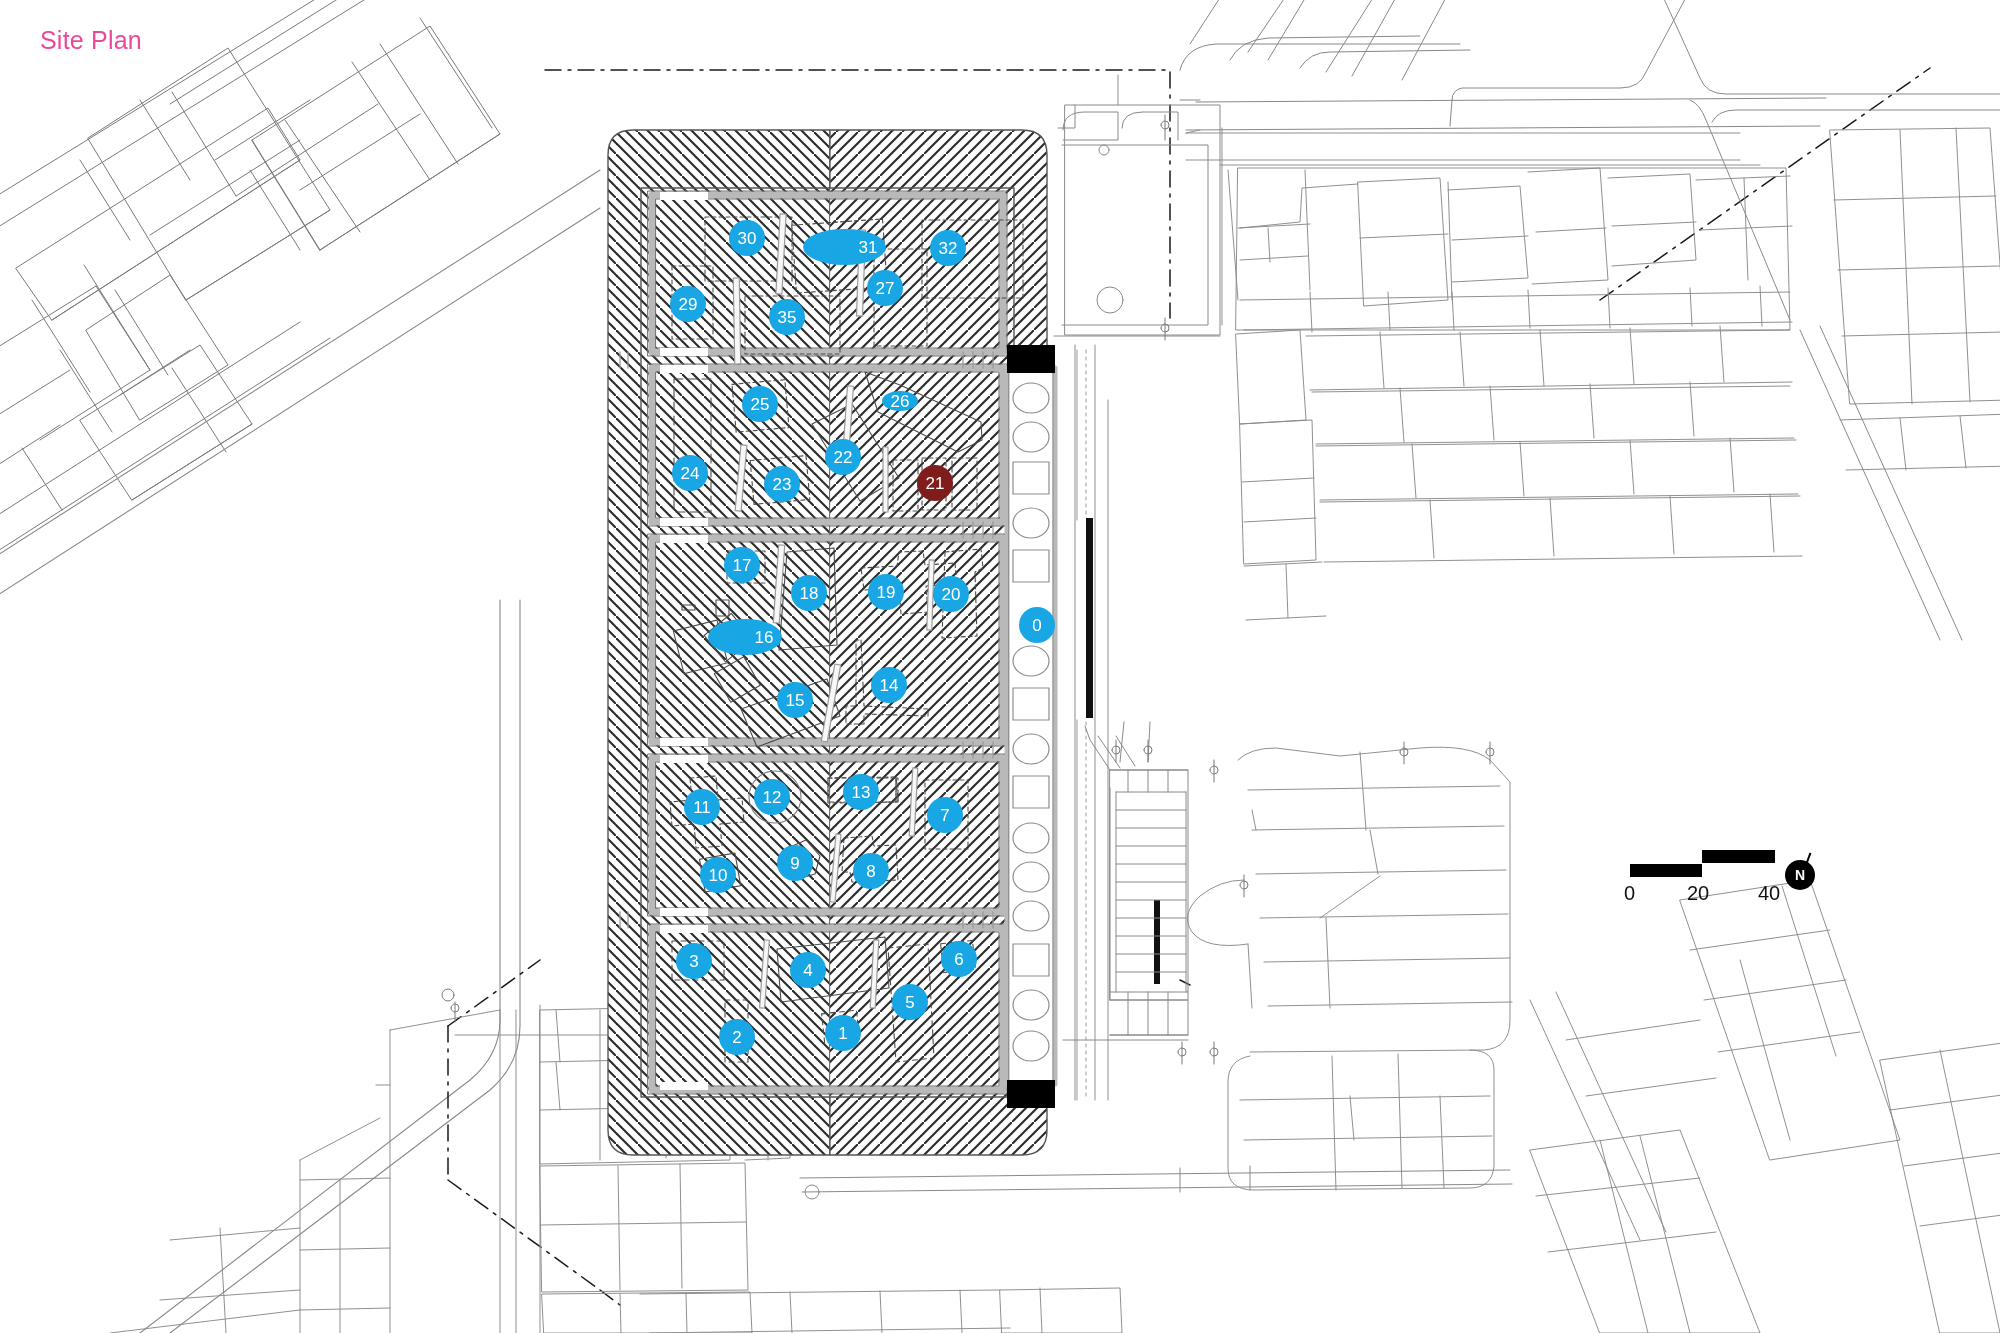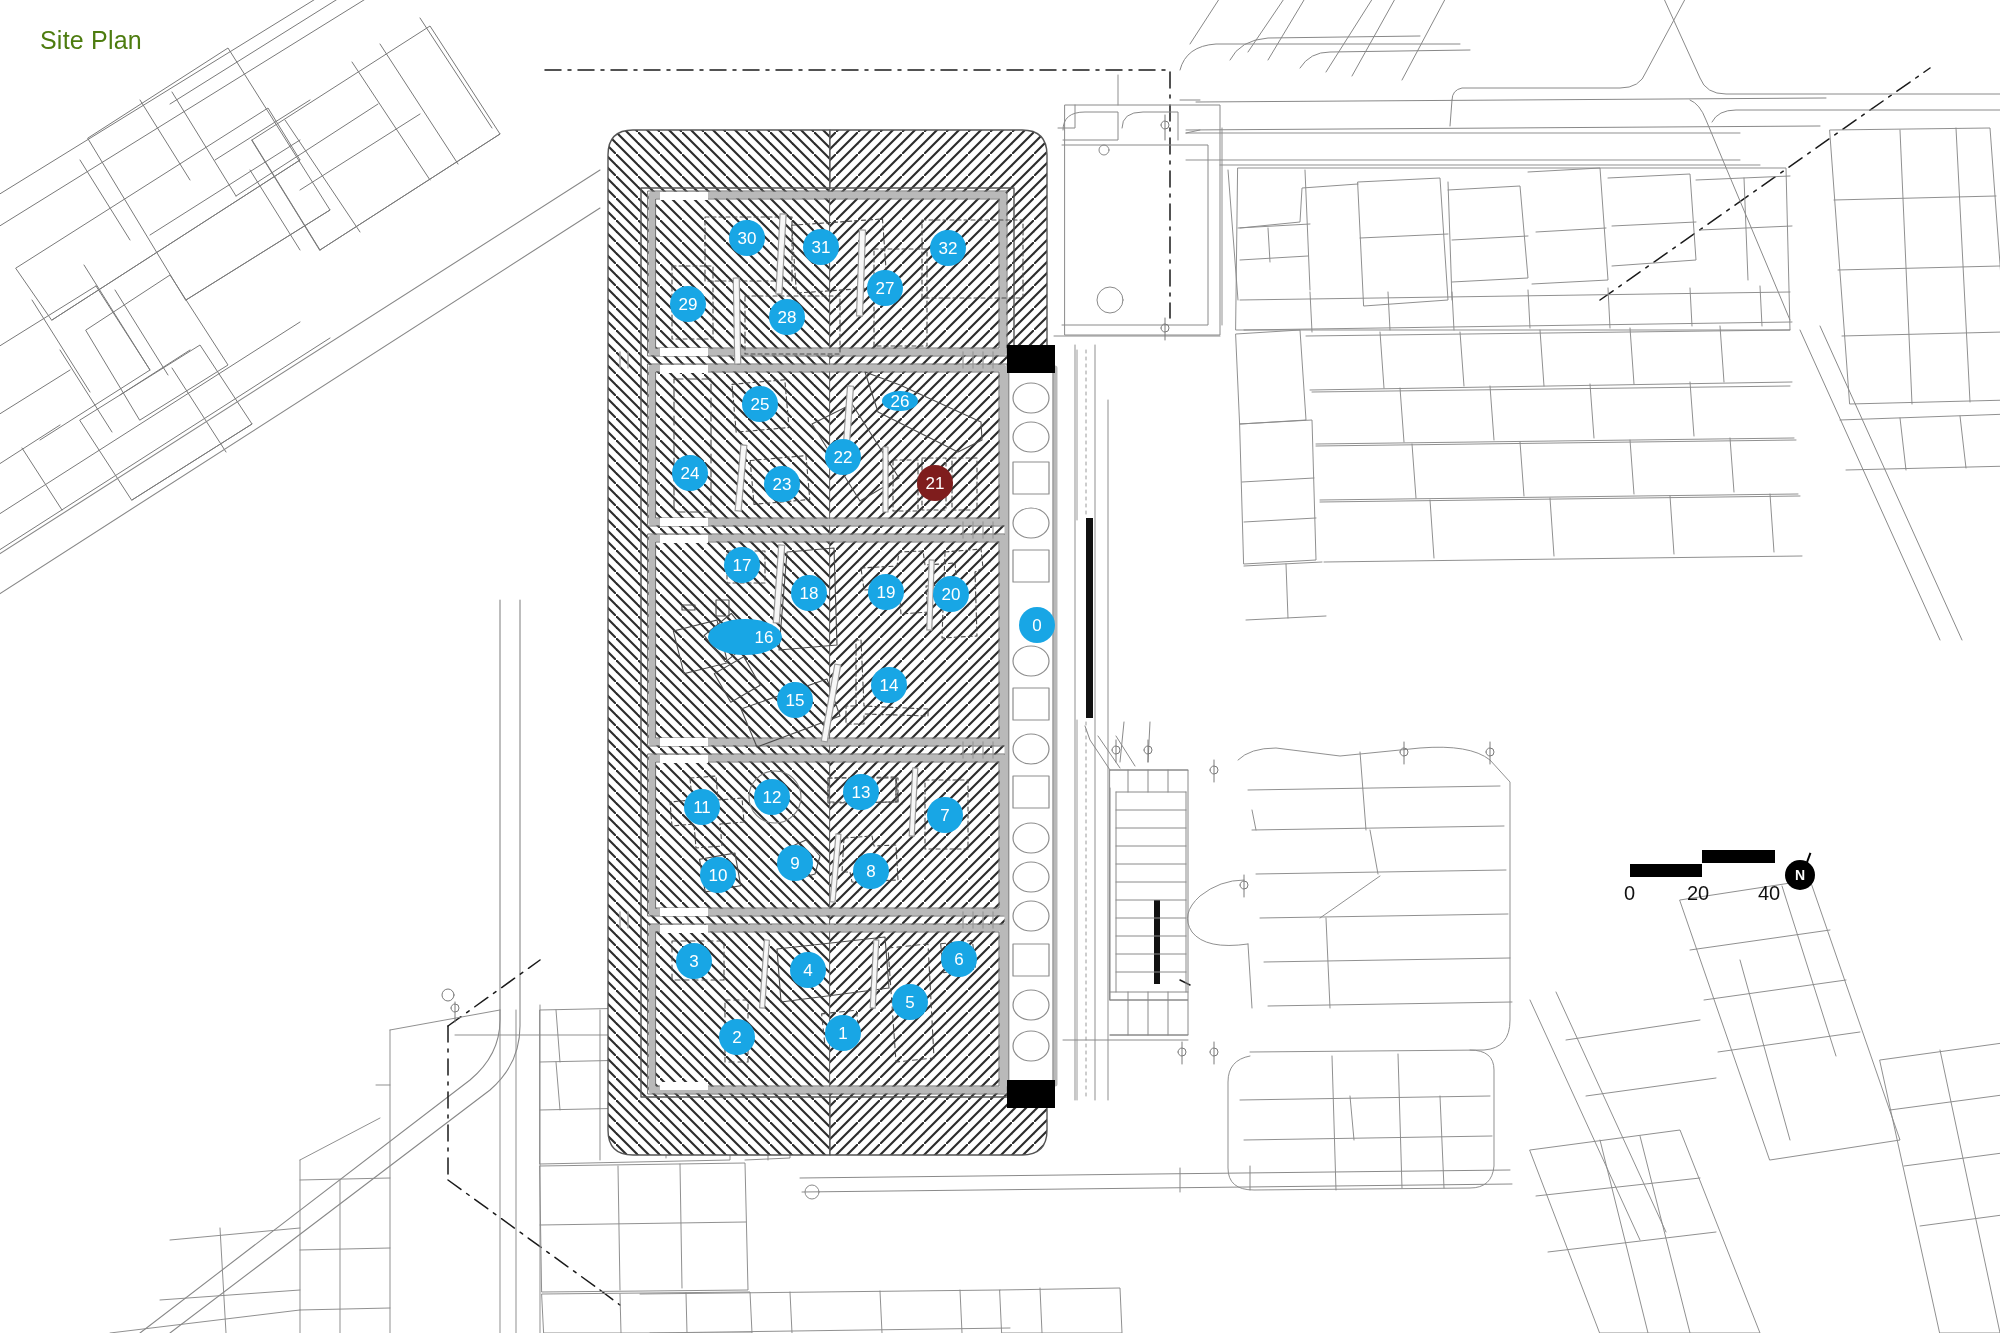--- a/index.html
+++ b/index.html
@@ -6,21 +6,21 @@
   html,body{margin:0;padding:0;background:#ffffff;}
   body{
     width:2000px;height:1333px;overflow:hidden;position:relative;
     font-family:"Liberation Sans","DejaVu Sans",sans-serif;
     color:#111;
   }
   #plan-root{position:absolute;inset:0;width:2000px;height:1333px;}
   #plan-svg{position:absolute;left:0;top:0;width:2000px;height:1333px;display:block;}
   .title-text{
     position:absolute;left:40px;top:26px;
-    font-size:25px;letter-spacing:.2px;color:#4d7c0f;
+    font-size:25px;letter-spacing:.2px;color:#ec4899;
     font-family:"Liberation Sans","DejaVu Sans",sans-serif;
     white-space:nowrap;
   }
   .scalebar-wrap{position:absolute;left:1630px;top:850px;}
   .sb-bars{position:relative;width:145px;height:28px;}
   .sb-seg{position:absolute;background:#000;height:13px;}
   .sb-seg.a{left:0;top:14px;width:72px;}
   .sb-seg.b{left:72px;top:0px;width:73px;}
   .sb-labels{position:relative;width:175px;height:26px;margin-top:4px;}
   .sb-lab{position:absolute;font-size:20px;color:#111;}
@@ -698,29 +698,29 @@
       <div class="marker" style="left: 742px; top: 386px; width: 36px; height: 36px; background: rgb(24, 166, 229); color: rgb(255, 255, 255);">
         <span>25</span>
       </div>
       <div class="marker" style="left: 882px; top: 391px; width: 36px; height: 20px; background: rgb(24, 166, 229); color: rgb(255, 255, 255);">
         <span>26</span>
       </div>
       <div class="marker" style="left: 867px; top: 270px; width: 36px; height: 36px; background: rgb(24, 166, 229); color: rgb(255, 255, 255);">
         <span>27</span>
       </div>
       <div class="marker" style="left: 769px; top: 299px; width: 36px; height: 36px; background: rgb(24, 166, 229); color: rgb(255, 255, 255);">
-        <span>28</span>
+        <span>35</span>
       </div>
       <div class="marker" style="left: 670px; top: 286px; width: 36px; height: 36px; background: rgb(24, 166, 229); color: rgb(255, 255, 255);">
         <span>29</span>
       </div>
       <div class="marker" style="left: 729px; top: 220px; width: 36px; height: 36px; background: rgb(24, 166, 229); color: rgb(255, 255, 255);">
         <span>30</span>
       </div>
-      <div class="marker" style="left: 803px; top: 229px; width: 36px; height: 36px; background: rgb(24, 166, 229); color: rgb(255, 255, 255);">
+      <div class="marker" style="left: 803px; top: 229px; width: 36px; height: 36px; background: rgb(24, 166, 229); color: rgb(255, 255, 255); padding-left: 47px;">
         <span>31</span>
       </div>
       <div class="marker" style="left: 930px; top: 230px; width: 36px; height: 36px; background: rgb(24, 166, 229); color: rgb(255, 255, 255);">
         <span>32</span>
       </div>
     </div>
 
 </div>
 
 </body></html>

